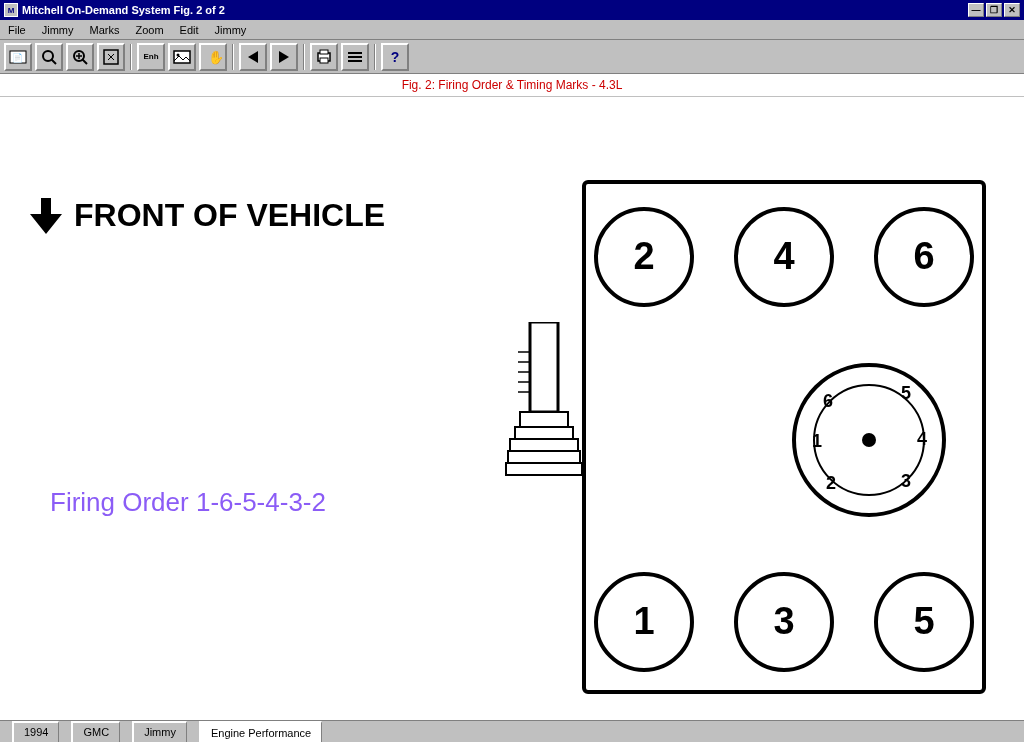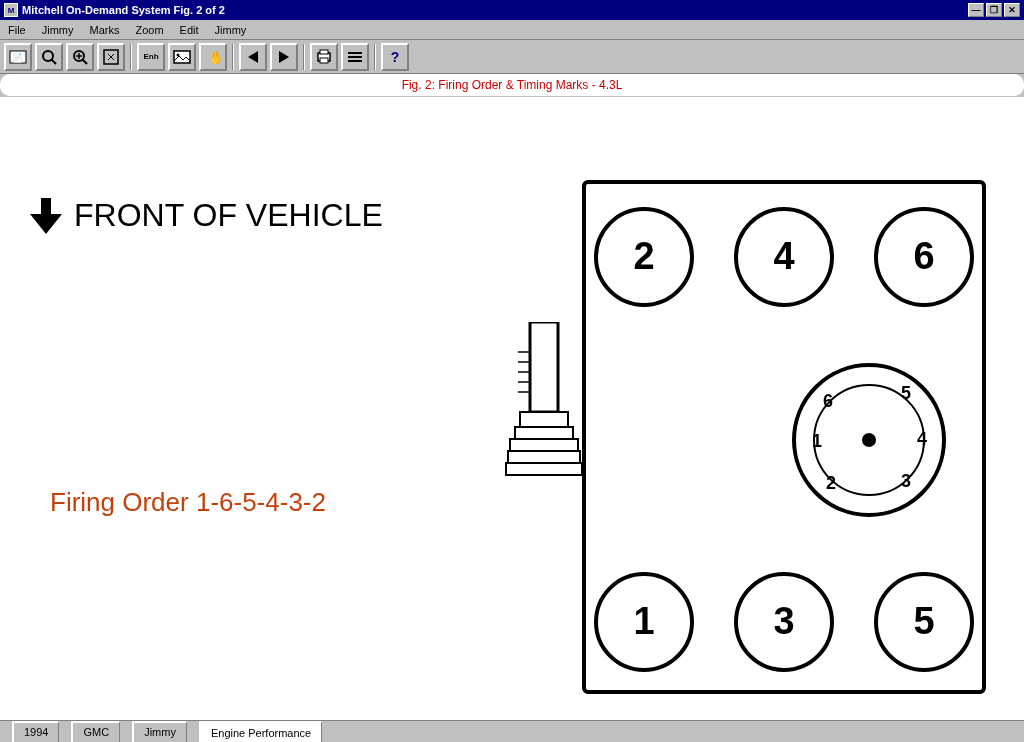--- a/index.html
+++ b/index.html
@@ -112,21 +112,20 @@
     }
 
     
     #fig-title {
       text-align: center;
       color: #cc0000;
       font-size: 12px;
       padding: 4px 0;
       background: white;
       border-bottom: 1px solid #c0c0c0;
-      border-radius: 10px;
     }
 
     
     #main-content {
       background: white;
       width: 1024px;
       height: calc(742px - 20px - 20px - 34px - 22px - 22px);
       position: relative;
       overflow: hidden;
     }
@@ -135,33 +134,33 @@
     #front-label {
       position: absolute;
       left: 30px;
       top: 100px;
       display: flex;
       align-items: center;
       gap: 12px;
     }
     #front-text {
       font-size: 32px;
-      font-weight: normal;
+      font-weight: bold;
       font-family: Arial Black, Arial, sans-serif;
       color: black;
     }
 
     
     #firing-order {
       position: absolute;
       left: 50px;
       top: 390px;
       font-size: 26px;
       font-family: Arial, sans-serif;
-      color: #c2410c;
+      color: #8b5cf6;
     }
 
     
     #engine-diagram {
       position: absolute;
       right: 40px;
       top: 80px;
       width: 420px;
       height: 530px;
     }

